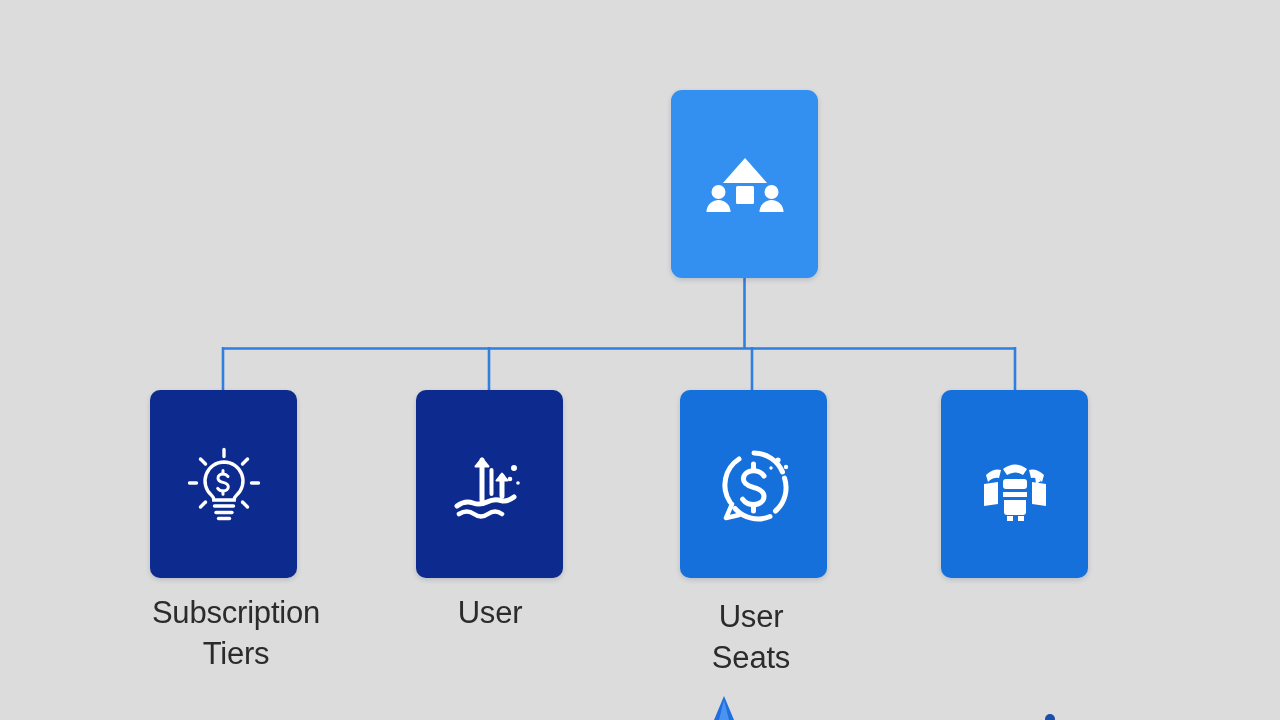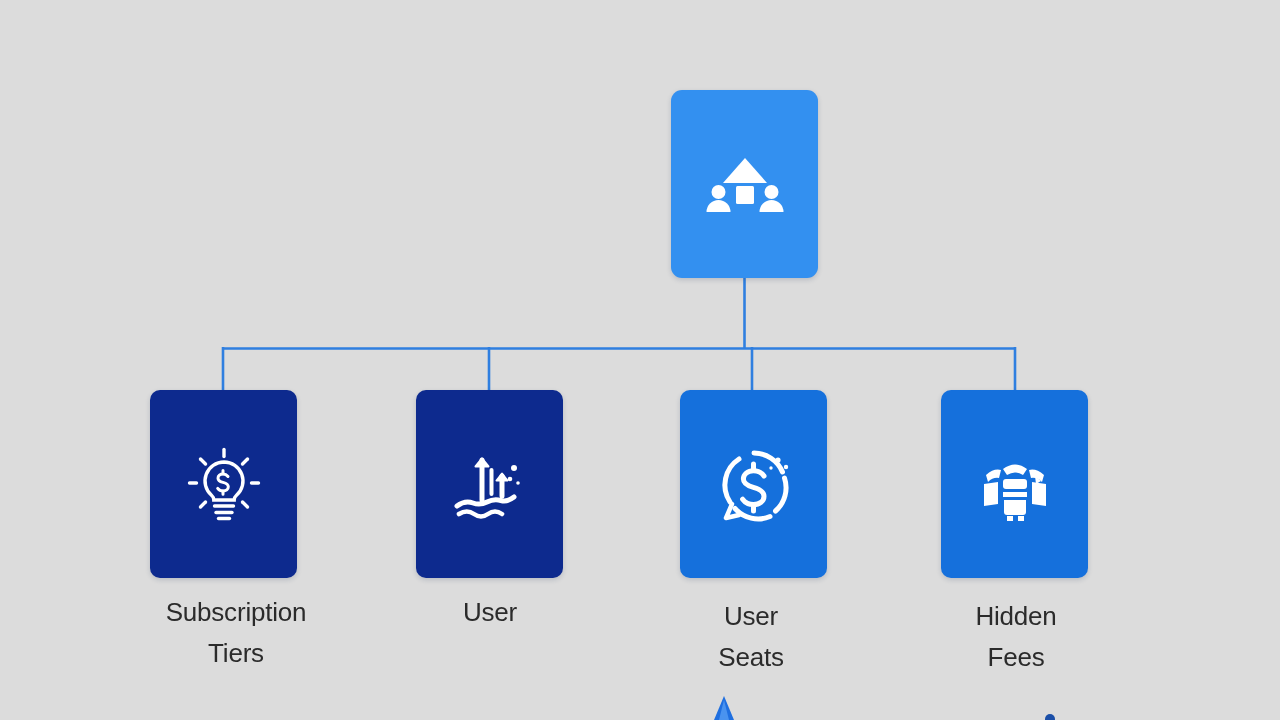--- a/index.html
+++ b/index.html
@@ -58,21 +58,21 @@
   #child-card-0 { left: 150px; top: 390px; background: #0d2a8e; }
   #child-card-1 { left: 416px; top: 390px; background: #0d2a8e; }
   #child-card-2 { left: 680px; top: 390px; background: #1570dc; }
   #child-card-3 { left: 941px; top: 390px; background: #1570dc; }
 
   
   .node-label {
     position: absolute;
     text-align: center;
     color: #2b2b2b;
-    font-size: 26px;
+    font-size: 31px;
     line-height: 41px;
     font-weight: 400;
     letter-spacing: -0.2px;
     white-space: pre-line;
   }
   #label-0 { left: 104px;  top: 592px; width: 264px; }
   #label-1 { left: 370px;  top: 592px; width: 240px; }
   #label-2 { left: 634px;  top: 596px; width: 234px; }
   #label-3 { left: 899px;  top: 596px; width: 234px; }
 
@@ -217,22 +217,20 @@
         <path d="M49 78 h6 v5 h-6 Z"></path>
       </svg>
     </span>
   </div>
 
   <div id="label-0" class="node-label">Subscription
 Tiers</div>
   <div id="label-1" class="node-label">User</div>
   <div id="label-2" class="node-label">User
 Seats</div>
-  <div id="label-3" class="node-label">Hidden
-Fees</div>
 
   <svg class="bottom-accent" style="left:706px;" width="36" height="26" viewBox="0 0 36 26">
     <path d="M18 2 L28 26 L8 26 Z" fill="#1f6fe0"></path>
     <path d="M18 6 L23 26 L13 26 Z" fill="#4a93ef"></path>
   </svg>
   <svg class="bottom-accent" style="left:1040px;" width="20" height="14" viewBox="0 0 20 14">
     <circle cx="10" cy="13" r="5" fill="#1b4fa8"></circle>
   </svg>
 
 </div>

